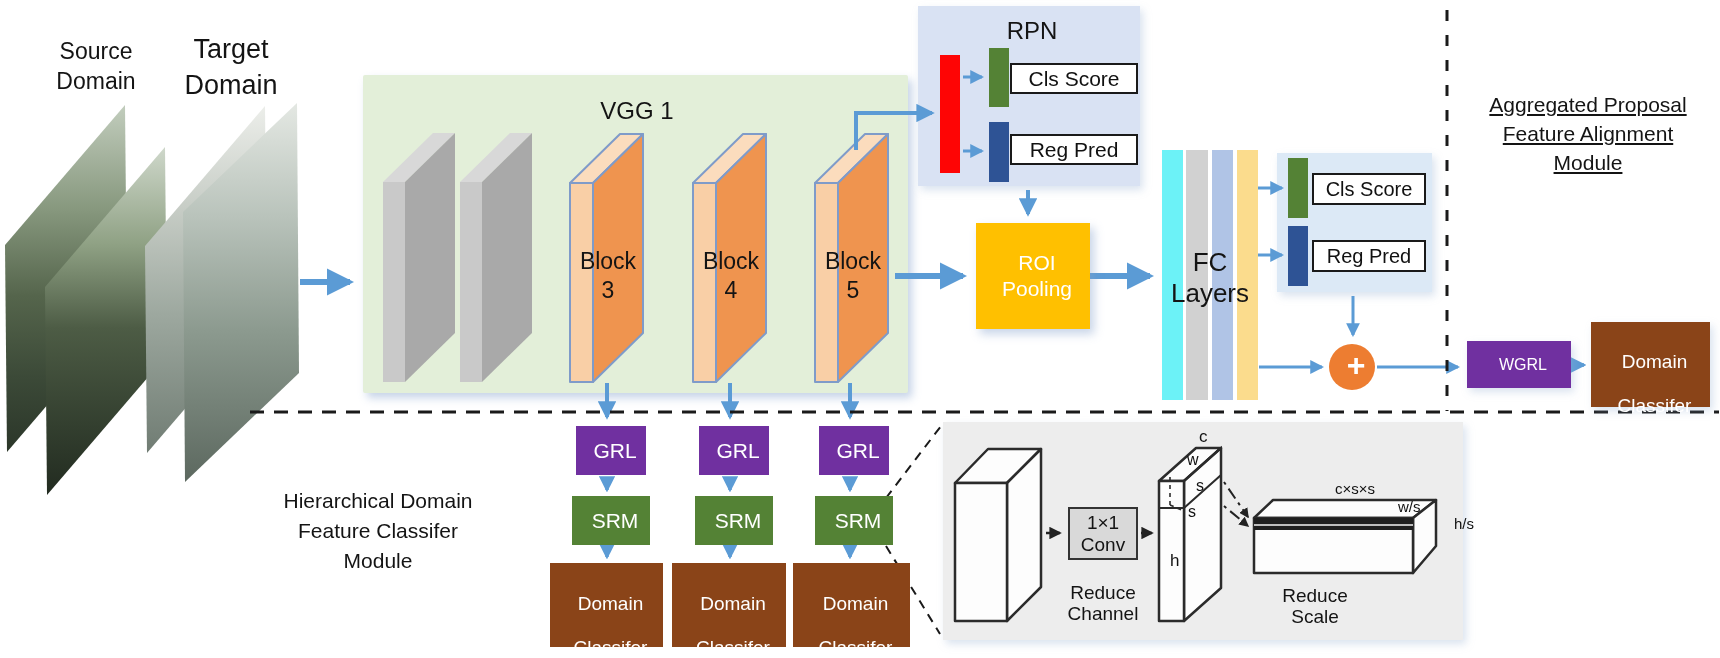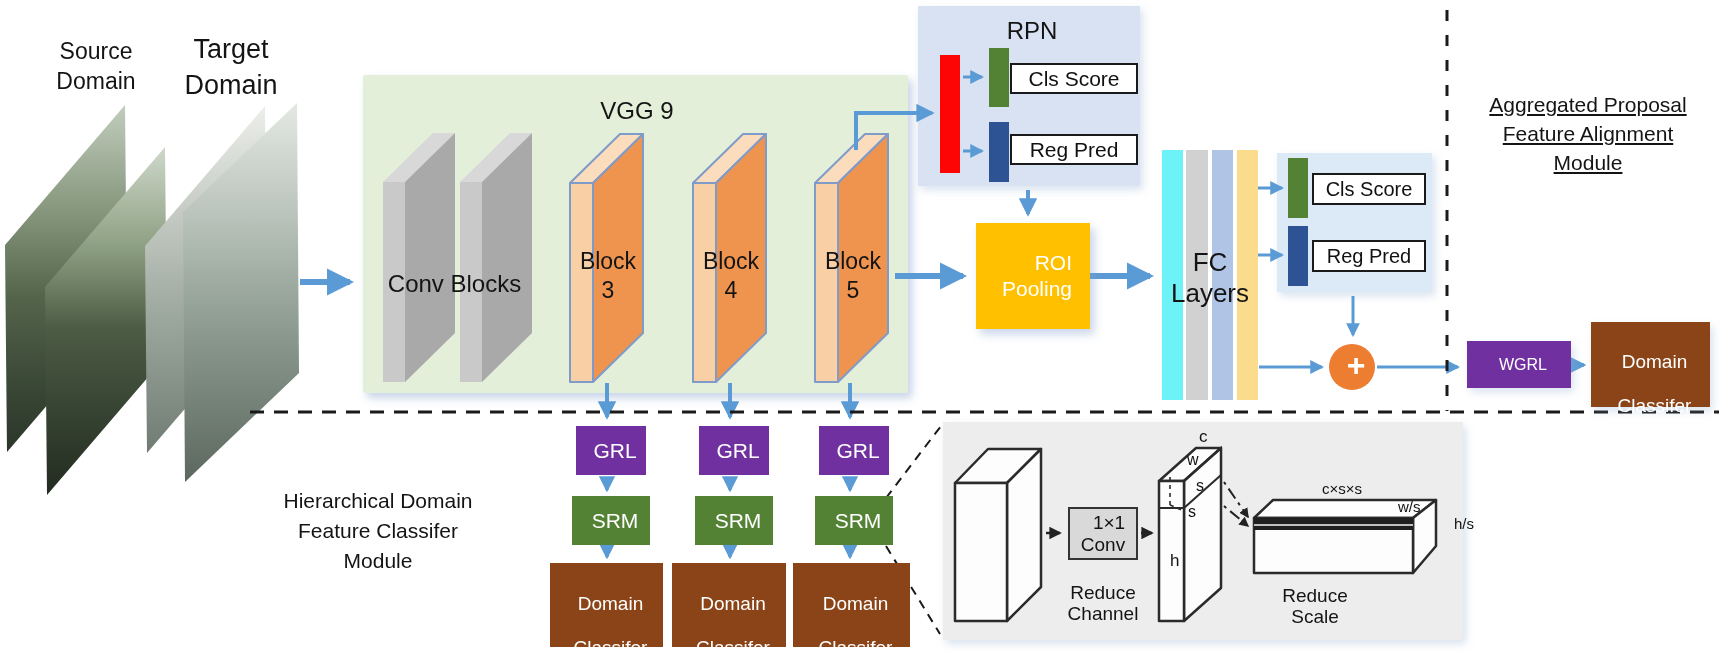--- a/index.html
+++ b/index.html
@@ -1,21 +1,21 @@
 <!DOCTYPE html>
 <html><head>
 <meta charset="utf-8">
 <style>
   html,body{margin:0;padding:0;background:#fff;}
   #stage{
     position:relative;width:1720px;height:658px;background:#ffffff;overflow:hidden;
     font-family:"Liberation Sans",sans-serif;color:#111;
   }
   .lbl{white-space:pre-line;text-align:center;line-height:1.32;color:#141414;}
-  .ctr{display:flex;align-items:center;justify-content:center;text-align:right;}
+  .ctr{display:flex;align-items:center;justify-content:center;text-align:center;}
   .bgbox{position:absolute;z-index:1;}
   .fg{position:absolute;z-index:3;}
   .txt{position:absolute;z-index:4;}
   #art{position:absolute;left:0;top:0;z-index:2;pointer-events:none;}
   .whitetag{background:#fff;border:2px solid #1a1a1a;font-size:20px;color:#111;}
   .bar{position:absolute;z-index:3;}
   .shadow{box-shadow:4px 5px 9px rgba(130,160,205,.45);}
   .softshadow{box-shadow:3px 4px 8px rgba(150,175,210,.35);}
   .wtext{color:#fff;padding-left:8px;}
   sub{font-size:.62em;}
@@ -165,22 +165,21 @@
       <rect x="1254" y="518" width="159" height="12" fill="#1f1f1f"></rect>
       <path d="M1254,525 H1413" stroke="#f5f5f5" stroke-width="1.5"></path>
     </g>
   </svg>
 
   <div class="txt lbl" style="left:26px;top:36px;width:140px;font-size:23px;">Source
 Domain</div>
   <div class="txt lbl" style="left:161px;top:32px;width:140px;font-size:27px;">Target
 Domain</div>
 
-  <div class="txt lbl" style="left:562px;top:95px;width:150px;font-size:24px;">VGG 9</div>
-  <div class="txt lbl" style="left:372px;top:268px;width:165px;font-size:24px;">Conv Blocks</div>
+  <div class="txt lbl" style="left:562px;top:95px;width:150px;font-size:24px;">VGG 1</div>
   <div class="txt lbl" style="left:563px;top:247px;width:90px;font-size:23px;line-height:29px;">Block
 3</div>
   <div class="txt lbl" style="left:686px;top:247px;width:90px;font-size:23px;line-height:29px;">Block
 4</div>
   <div class="txt lbl" style="left:808px;top:247px;width:90px;font-size:23px;line-height:29px;">Block
 5</div>
 
   <div class="txt lbl" style="left:982px;top:15px;width:100px;font-size:24px;">RPN</div>
   <div class="bar" style="left:940px;top:55px;width:20px;height:118px;background:#fe0505;"></div>
   <div class="bar" style="left:989px;top:48px;width:20px;height:59px;background:#548235;"></div>
@@ -247,17 +246,17 @@
   <div class="txt lbl" style="left:1058px;top:582px;width:90px;font-size:19px;line-height:21px;">Reduce
 Channel</div>
   <div class="txt lbl" style="left:1270px;top:585px;width:90px;font-size:19px;line-height:21px;">Reduce
 Scale</div>
 
   <div class="txt" style="left:1199px;top:427px;font-size:17px;">c</div>
   <div class="txt" style="left:1187px;top:451px;font-size:16px;">w</div>
   <div class="txt" style="left:1196px;top:477px;font-size:16px;">s</div>
   <div class="txt" style="left:1188px;top:503px;font-size:16px;">s</div>
   <div class="txt" style="left:1170px;top:551px;font-size:17px;">h</div>
-  <div class="txt" style="left:1322px;top:480px;width:66px;text-align:left;font-size:15px;">c×s×s</div>
+  <div class="txt" style="left:1322px;top:480px;width:66px;text-align:center;font-size:15px;">c×s×s</div>
   <div class="txt" style="left:1398px;top:498px;font-size:15px;">w/s</div>
   <div class="txt" style="left:1440px;top:515px;font-size:15px;margin-left:14px;">h/s</div>
 
 </div>
 
 </body></html>

